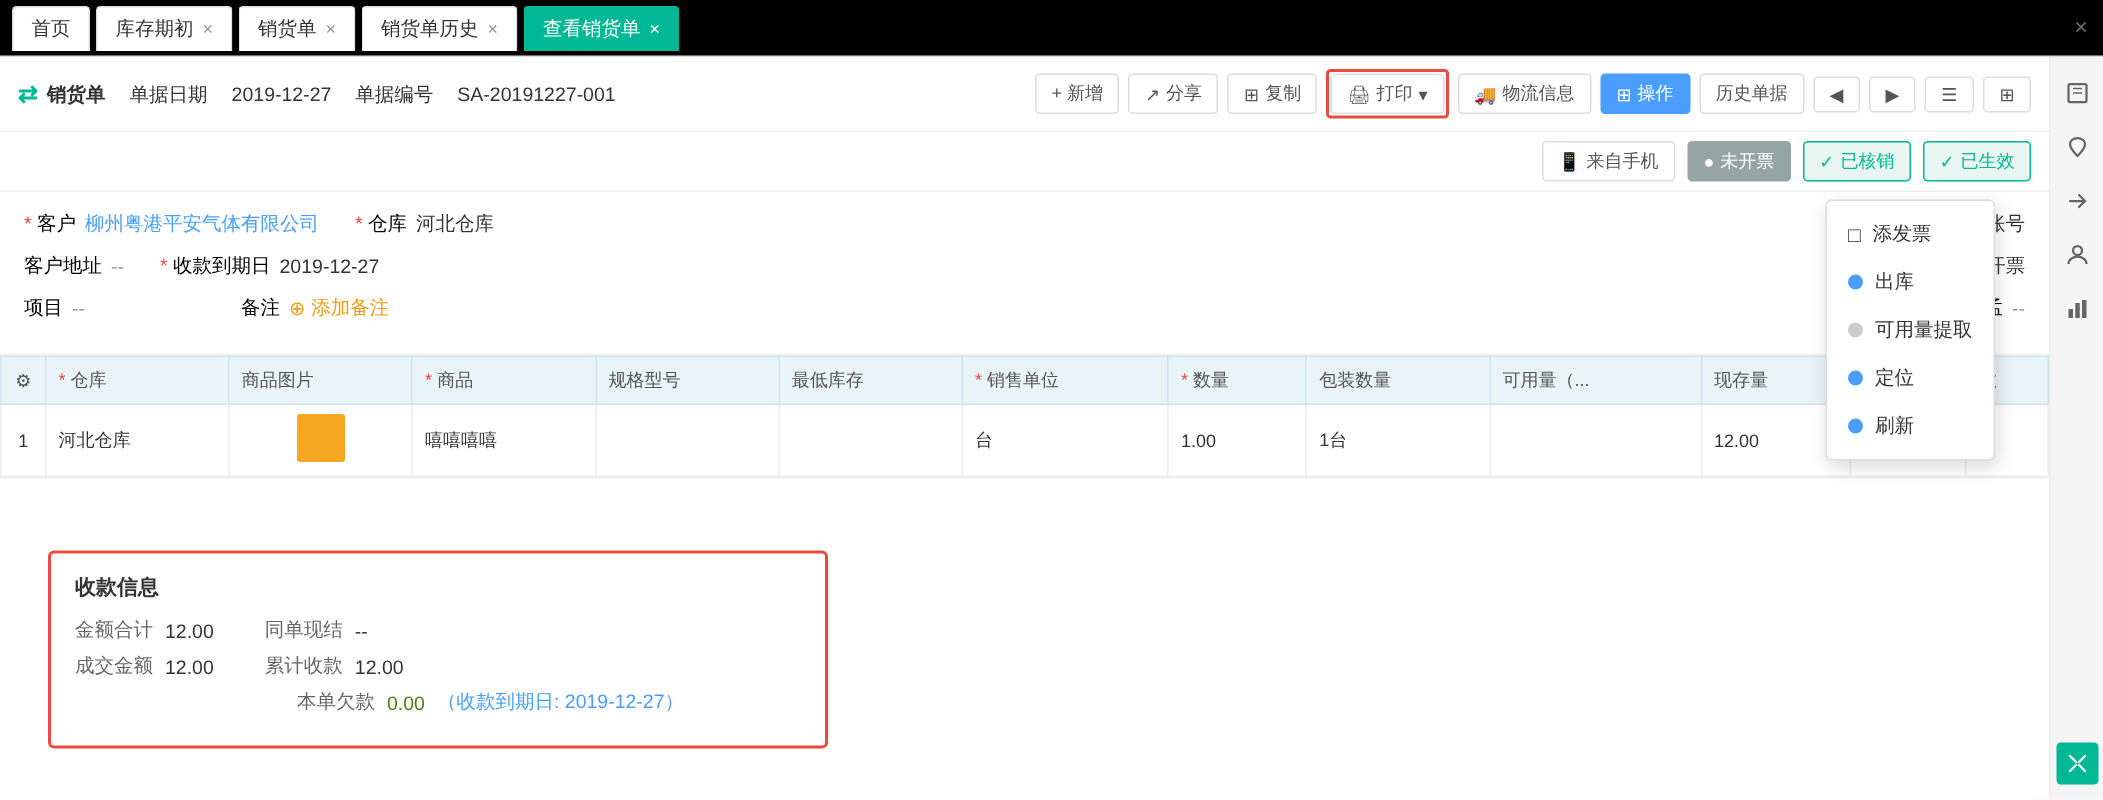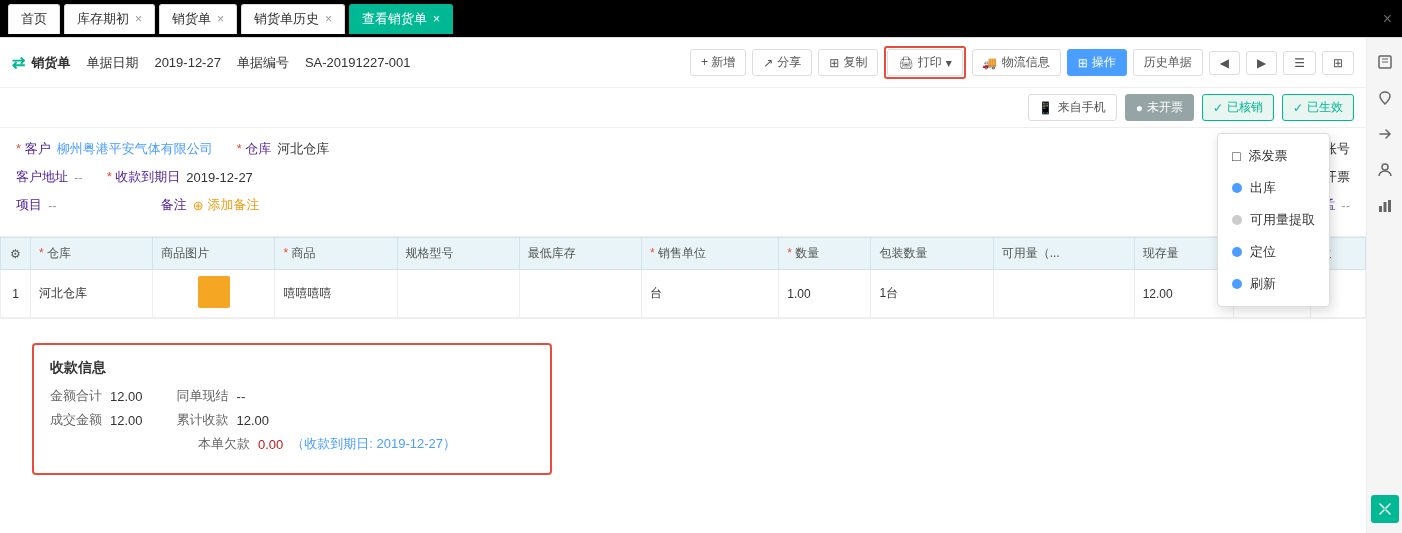--- a/index.html
+++ b/index.html
@@ -51,21 +51,21 @@
       display: flex; align-items: center; gap: 8px; padding: 6px 12px;
       border-bottom: 1px solid #eee; background: #fff; justify-content: flex-end;
     }
 
     
     .form-section {
       padding: 12px 16px; border-bottom: 1px solid #eee;
     }
     .form-row { display: flex; align-items: center; margin-bottom: 10px; gap: 24px; }
     .form-field { display: flex; align-items: center; gap: 6px; }
-    .form-label { color: #4c1d95; white-space: nowrap; }
+    .form-label { color: #000000; white-space: nowrap; }
     .form-label.required::before { content: '* '; color: #e74c3c; }
     .form-value { color: #333; }
     .form-value.link { color: #4a9eff; cursor: pointer; }
     .form-value.muted { color: #999; }
 
     
     .table-container { overflow-x: auto; border-bottom: 1px solid #eee; }
     table { width: 100%; border-collapse: collapse; font-size: 12px; }
     thead tr { background: #e8f4f8; }
     thead th {
@@ -84,21 +84,21 @@
     
     .payment-section {
       margin: 12px 16px; border: 2px solid #e74c3c; border-radius: 4px;
       padding: 14px 16px; display: inline-block; min-width: 520px; background: #fff;
     }
     .payment-title { font-weight: bold; font-size: 14px; margin-bottom: 10px; }
     .payment-row { display: flex; align-items: center; margin-bottom: 6px; gap: 34px; }
     .payment-item { display: flex; align-items: center; gap: 8px; }
     .payment-label { color: #666; }
     .payment-val { color: #333; }
-    .payment-val.red { color: #b91c1c; }
+    .payment-val.red { color: #4d7c0f; }
     .payment-val.blue { color: #4a9eff; }
 
     
     .right-sidebar {
       position: absolute; right: 0; top: 0; bottom: 0; width: 36px;
       background: #f5f5f5; border-left: 1px solid #eee;
       display: flex; flex-direction: column; align-items: center; padding-top: 8px; gap: 6px;
     }
     .sidebar-icon {
       width: 28px; height: 28px; display: flex; align-items: center; justify-content: center;
@@ -310,21 +310,21 @@
             <td>1台</td>
             <td></td>
             <td>12.00</td>
             <td>0.</td>
             <td></td>
           </tr>
         </tbody>
       </table>
     </div>
 
-    <div style="padding:12px 16px;">
+    <div style="padding:12px 16px;margin-top:24px;">
       <div class="payment-section">
         <div class="payment-title">收款信息</div>
         <div class="payment-row">
           <div class="payment-item">
             <span class="payment-label">金额合计</span>
             <span class="payment-val">12.00</span>
           </div>
           <div class="payment-item">
             <span class="payment-label">同单现结</span>
             <span class="payment-val">--</span>

